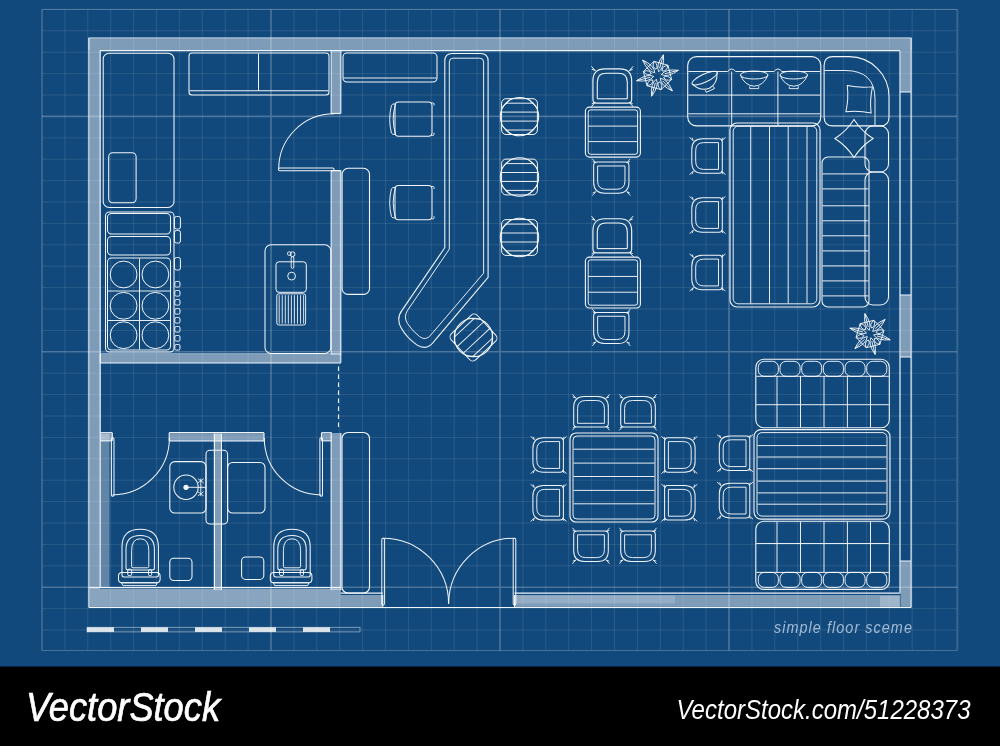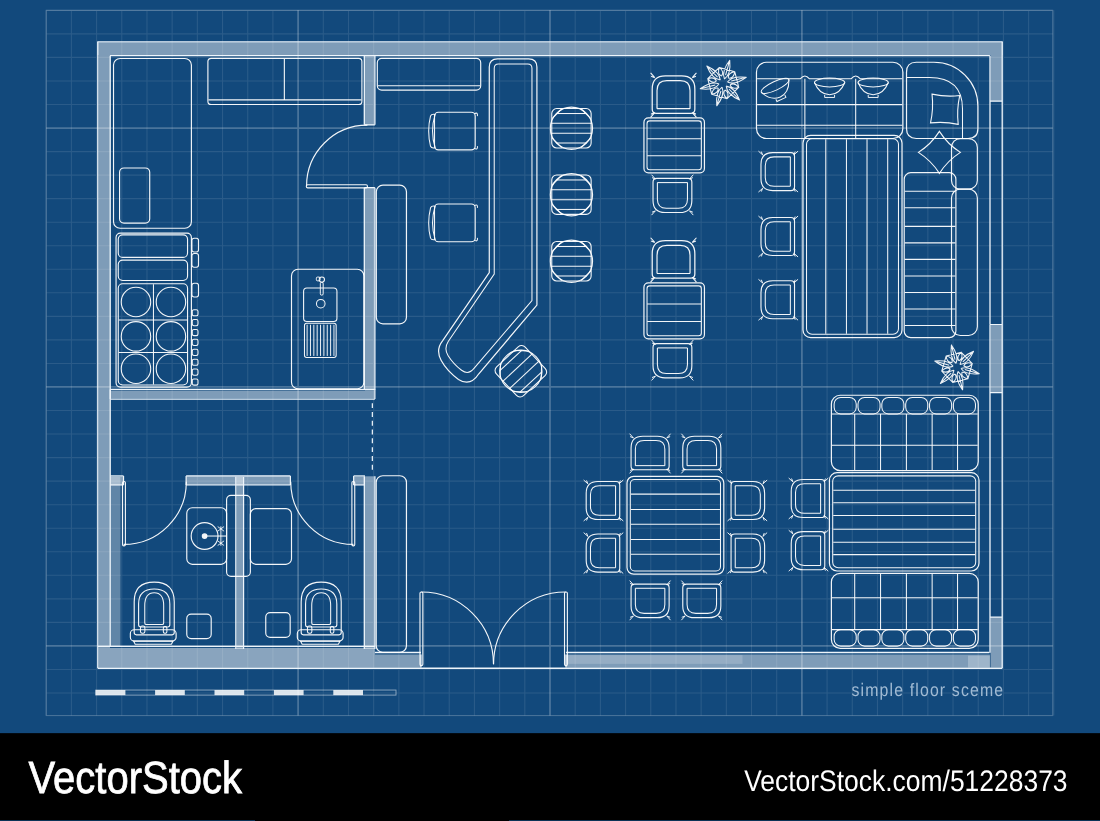--- a/index.html
+++ b/index.html
@@ -1,16 +1,16 @@
 <!DOCTYPE html>
 <html><head>
 <meta charset="utf-8">
 <style>
   html,body{margin:0;padding:0;background:#12497c;}
-  #page{position:relative;width:1000px;height:746px;overflow:hidden;font-family:"Liberation Sans", sans-serif;}
+  #page{position:relative;width:1000px;height:746px;overflow:hidden;font-family:"Liberation Sans", sans-serif;font-style:italic;}
   svg{display:block;}
 </style>
 </head>
 <body>
 <div id="page">
 <svg width="1000" height="746" viewBox="0 0 1000 746">
 
 <rect x="0" y="0" width="1000" height="746" fill="#12497c"></rect>
 <g id="grid">
 

